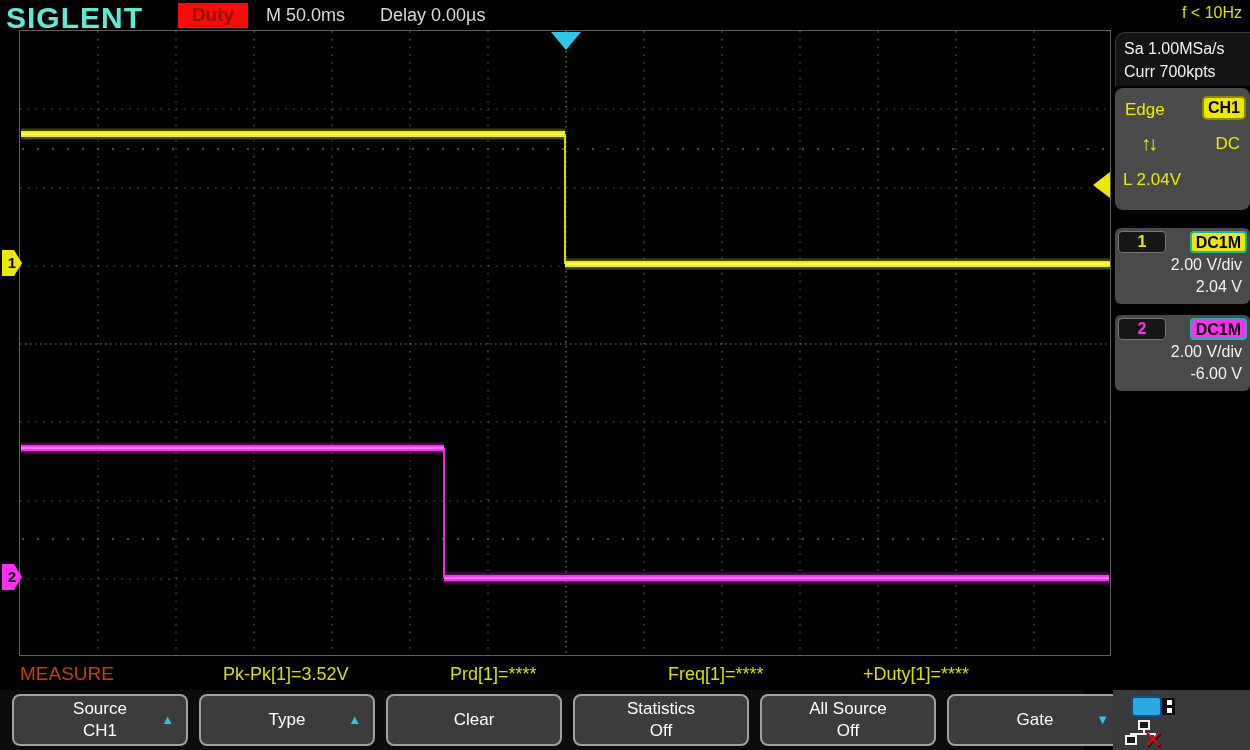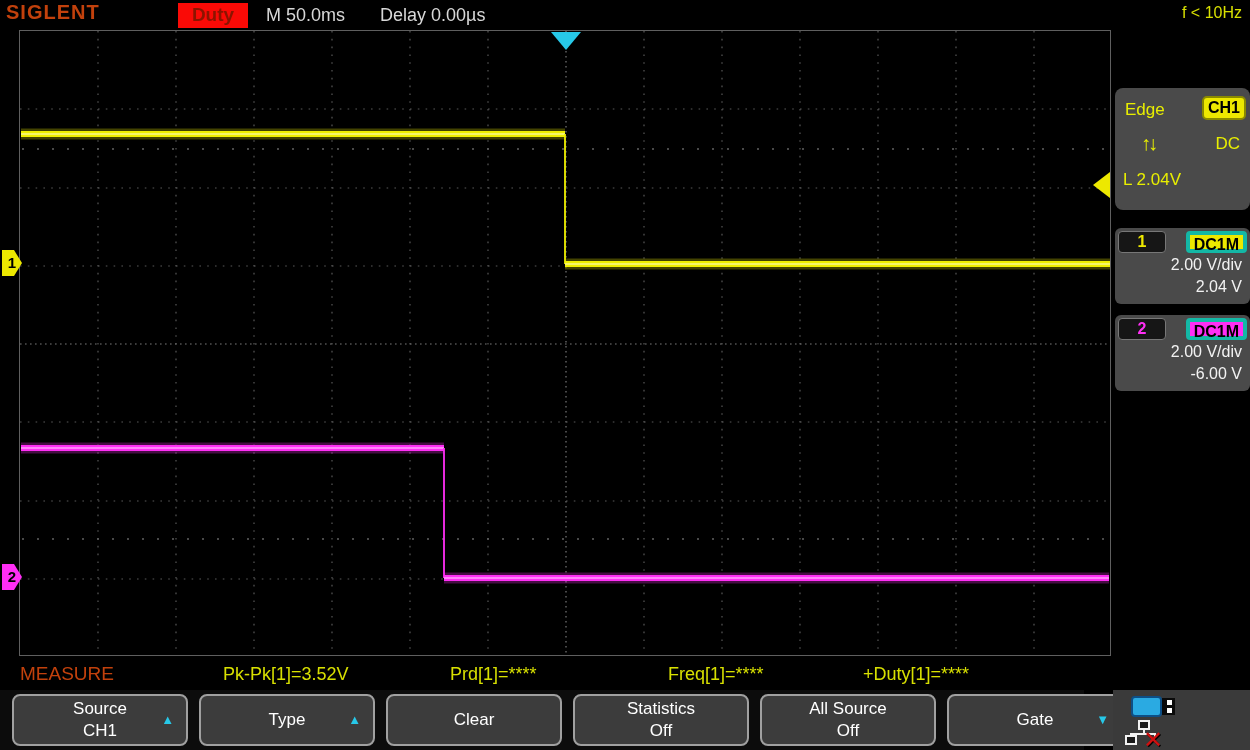--- a/index.html
+++ b/index.html
@@ -2,21 +2,21 @@
 <html><head>
 <meta charset="utf-8">
 <style>
   * { margin:0; padding:0; box-sizing:border-box; }
   html,body { background:#000; }
   body { font-family:"Liberation Sans","DejaVu Sans",sans-serif; }
   #screen { position:relative; width:1250px; height:750px; background:#000; overflow:hidden; }
 
   
   #topbar { position:absolute; left:0; top:0; width:1250px; height:30px; background:#000; }
-  .brand { position:absolute; left:6px; top:1px; color:#c2410c; font-size:20px; font-weight:800; letter-spacing:1px; }
+  .brand { position:absolute; left:6px; top:1px; color:#5eead4; font-size:30px; font-weight:800; letter-spacing:1px; }
   .stop-badge { position:absolute; left:178px; top:3px; width:70px; height:25px; background:#fa0a06;
     color:#8c1400; font-size:19px; font-weight:700; text-align:center; line-height:24px; }
   .tb-text { position:absolute; top:5px; color:#d8d8d8; font-size:18px; }
   .tb-timebase { left:266px; }
   .tb-delay { left:380px; }
   .tb-freq { position:absolute; top:4px; right:8px; color:#d8e000; font-size:16px; }
 
   
   #graticule { position:absolute; left:19px; top:30px; width:1092px; height:626px;
     border:1px solid #5f5f5f; background:#000; }
@@ -47,21 +47,21 @@
   .trig-coupling { position:absolute; right:10px; top:46px; }
   .trig-level { position:absolute; left:8px; top:82px; }
 
   .ch-panel { height:76px; background:#4a4a4a; border-radius:6px; }
   #ch1-panel { top:198px; }
   #ch2-panel { top:285px; }
   .ch-tab { position:absolute; left:3px; top:3px; width:48px; height:22px; background:#161616;
     border:1px solid #777; border-radius:4px; font-size:16px; font-weight:700;
     text-align:center; line-height:20px; }
   .ch-badge { position:absolute; right:3px; top:3px; height:22px; color:#000; font-weight:700;
-    font-size:16px; line-height:20px; padding:0 4px; border-radius:4px; border:4px solid #14b8a6; }
+    font-size:16px; line-height:20px; padding:0 4px; border-radius:4px; border:2px solid #14b8a6; }
   .ch-scale, .ch-offset { position:absolute; right:8px; color:#f2f2f2; font-size:16px; }
   .ch-scale { top:28px; }
   .ch-offset { top:50px; }
 
   
   #measure-row { position:absolute; left:0; top:656px; width:1113px; height:34px; background:#000; }
   .measure-title { position:absolute; left:20px; top:7px; color:#c2410c; font-size:19px; }
   .measure-item { position:absolute; top:8px; color:#d8e000; font-size:18px; }
   #mi0 { left:223px; } #mi1 { left:450px; } #mi2 { left:668px; } #mi3 { left:863px; }
 
@@ -145,20 +145,24 @@
         <line x1="424" y1="547" x2="1089" y2="547" stroke="#ff2ef5" stroke-width="6" opacity="1"></line>
         <line x1="424" y1="547" x2="1089" y2="547" stroke="#ffffff" stroke-width="1.4" opacity="0.55"></line>
       </svg>
     <div id="trig-pos-marker" style="left: 531px; top: 1px;"></div>
   </div>
   <div class="chan-marker" id="ch1-marker" style="background: rgb(237, 232, 0); top: 250px;">1</div>
   <div class="chan-marker" id="ch2-marker" style="background: rgb(255, 46, 245); top: 564px;">2</div>
   <div id="trig-level-marker" style="left: 1093px; top: 172px;"></div>
 
   <div id="sidebar">
+    <div class="panel" id="acq-panel">
+      <div>Sa 1.00MSa/s</div>
+      <div>Curr 700kpts</div>
+    </div>
 
     <div class="panel" id="trig-panel">
       <span class="trig-type">Edge</span>
       <span class="trig-source-badge">CH1</span>
       <span class="trig-slope">↑↓</span>
       <span class="trig-coupling">DC</span>
       <span class="trig-level">L  2.04V</span>
     </div>
 
     <div class="panel ch-panel" id="ch1-panel">

